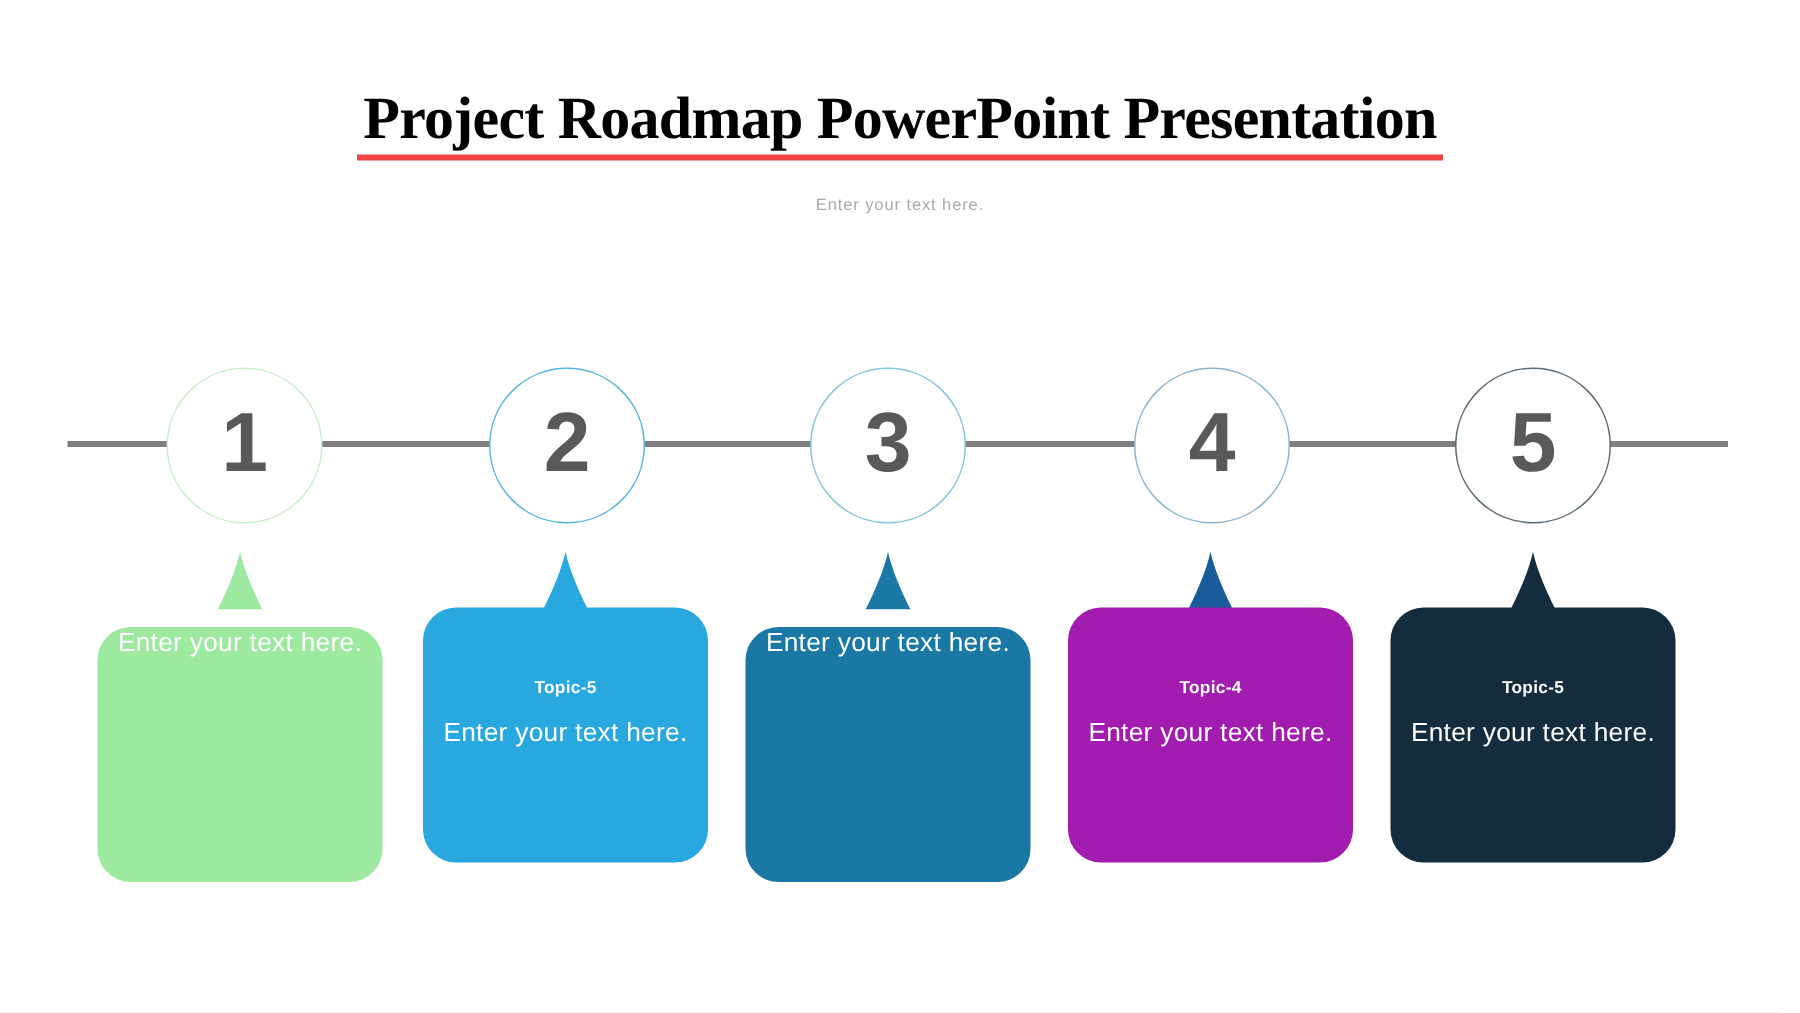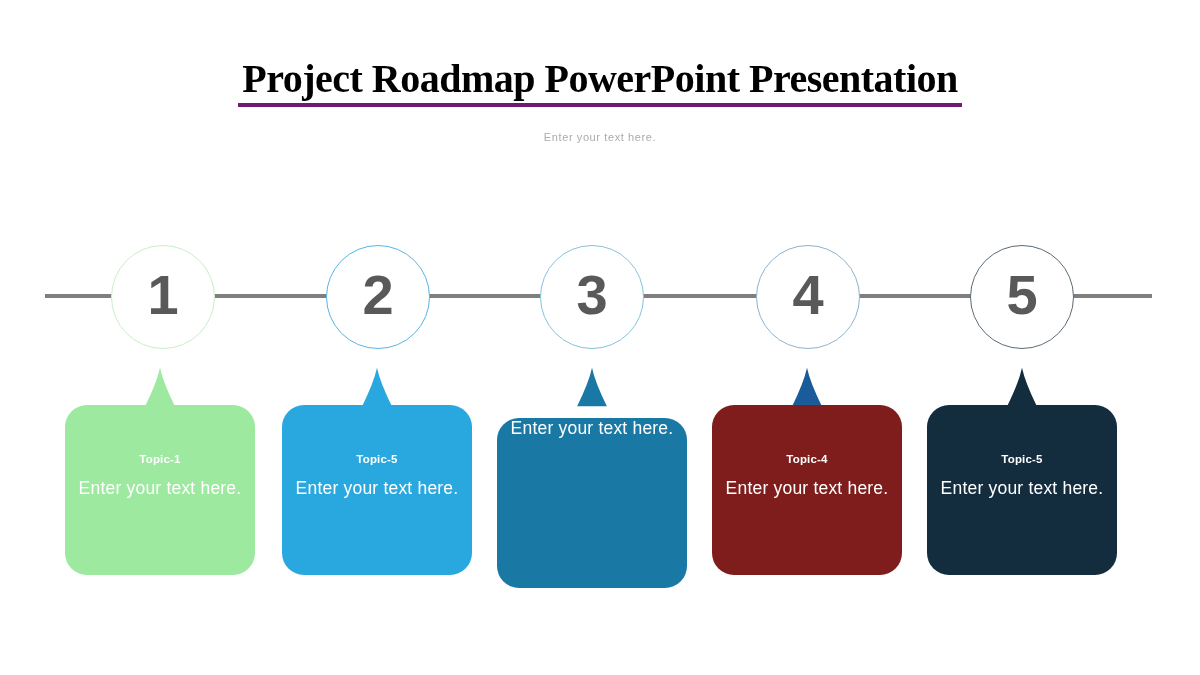--- a/index.html
+++ b/index.html
@@ -7,21 +7,21 @@
     position:relative;width:1200px;height:675px;background:#ffffff;
     margin:0 auto;overflow:hidden;
     font-family:"Liberation Sans", sans-serif;
   }
   
   .title-wrap{position:absolute;top:58px;left:0;width:100%;text-align:center;}
   .slide-title{
     display:inline-block;margin:0;
     font-family:"Liberation Serif", serif;
     font-weight:bold;font-size:40px;letter-spacing:-0.5px;color:#000;
-    border-bottom:4px solid #701a75;padding:0 4px 3px 4px;line-height:1.05;
+    border-bottom:4px solid #ef4444;padding:0 4px 3px 4px;line-height:1.05;
   }
   .subtitle{
     position:absolute;top:131px;left:0;width:100%;text-align:center;
     font-size:11px;color:#ababab;letter-spacing:0.6px;
   }
   
   .timeline-line{
     position:absolute;top:294px;left:45px;width:1107px;height:4px;
     background:#7f7f7f;
   }
@@ -76,21 +76,20 @@
   </div>
   <div class="circle c5" style="border-color: rgb(92, 107, 117);">
     <span>5</span>
   </div>
 
   <div class="card-group g1">
     <svg class="pointer" viewBox="0 0 48 40" xmlns="http://www.w3.org/2000/svg">
       <path d="M24 0 Q20.5 16 8.5 40 L39.5 40 Q27.5 16 24 0 Z" fill="#9DE9A0"></path>
     </svg>
     <div class="card-body" style="background-color: rgb(157, 233, 160);">
-      <div class="topic">Topic-1</div>
       <div class="card-text">Enter your text here.</div>
     </div>
   </div>
 
   <div class="card-group g2">
     <svg class="pointer" viewBox="0 0 48 40" xmlns="http://www.w3.org/2000/svg">
       <path d="M24 0 Q20.5 16 8.5 40 L39.5 40 Q27.5 16 24 0 Z" fill="#29A8E0"></path>
     </svg>
     <div class="card-body" style="background-color: rgb(41, 168, 224);">
       <div class="topic">Topic-5</div>
@@ -104,21 +103,21 @@
     </svg>
     <div class="card-body" style="background-color: rgb(25, 121, 164);">
       <div class="card-text">Enter your text here.</div>
     </div>
   </div>
 
   <div class="card-group g4">
     <svg class="pointer" viewBox="0 0 48 40" xmlns="http://www.w3.org/2000/svg">
       <path d="M24 0 Q20.5 16 8.5 40 L39.5 40 Q27.5 16 24 0 Z" fill="#1A5B99"></path>
     </svg>
-    <div class="card-body" style="background-color: #7f1d1d;">
+    <div class="card-body" style="background-color: #a21caf;">
       <div class="topic">Topic-4</div>
       <div class="card-text">Enter your text here.</div>
     </div>
   </div>
 
   <div class="card-group g5">
     <svg class="pointer" viewBox="0 0 48 40" xmlns="http://www.w3.org/2000/svg">
       <path d="M24 0 Q20.5 16 8.5 40 L39.5 40 Q27.5 16 24 0 Z" fill="#132D3F"></path>
     </svg>
     <div class="card-body" style="background-color: rgb(19, 45, 63);">

